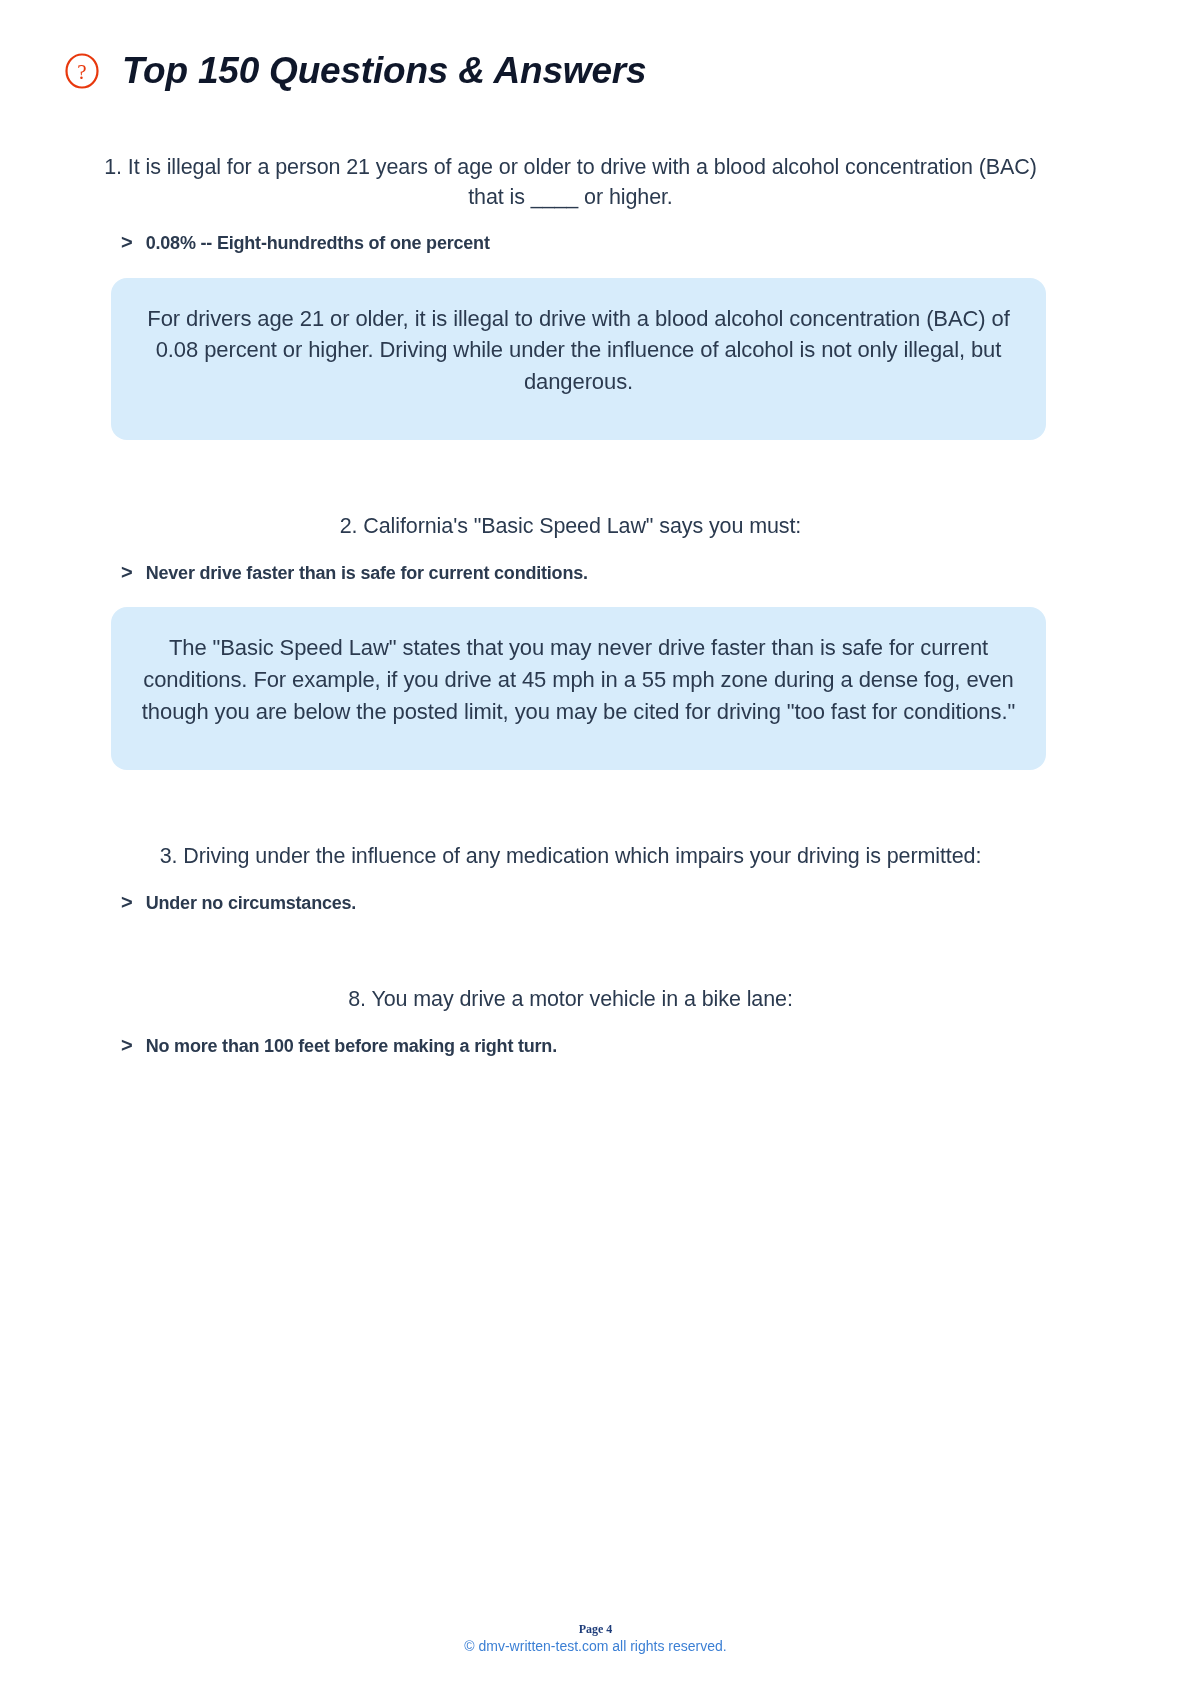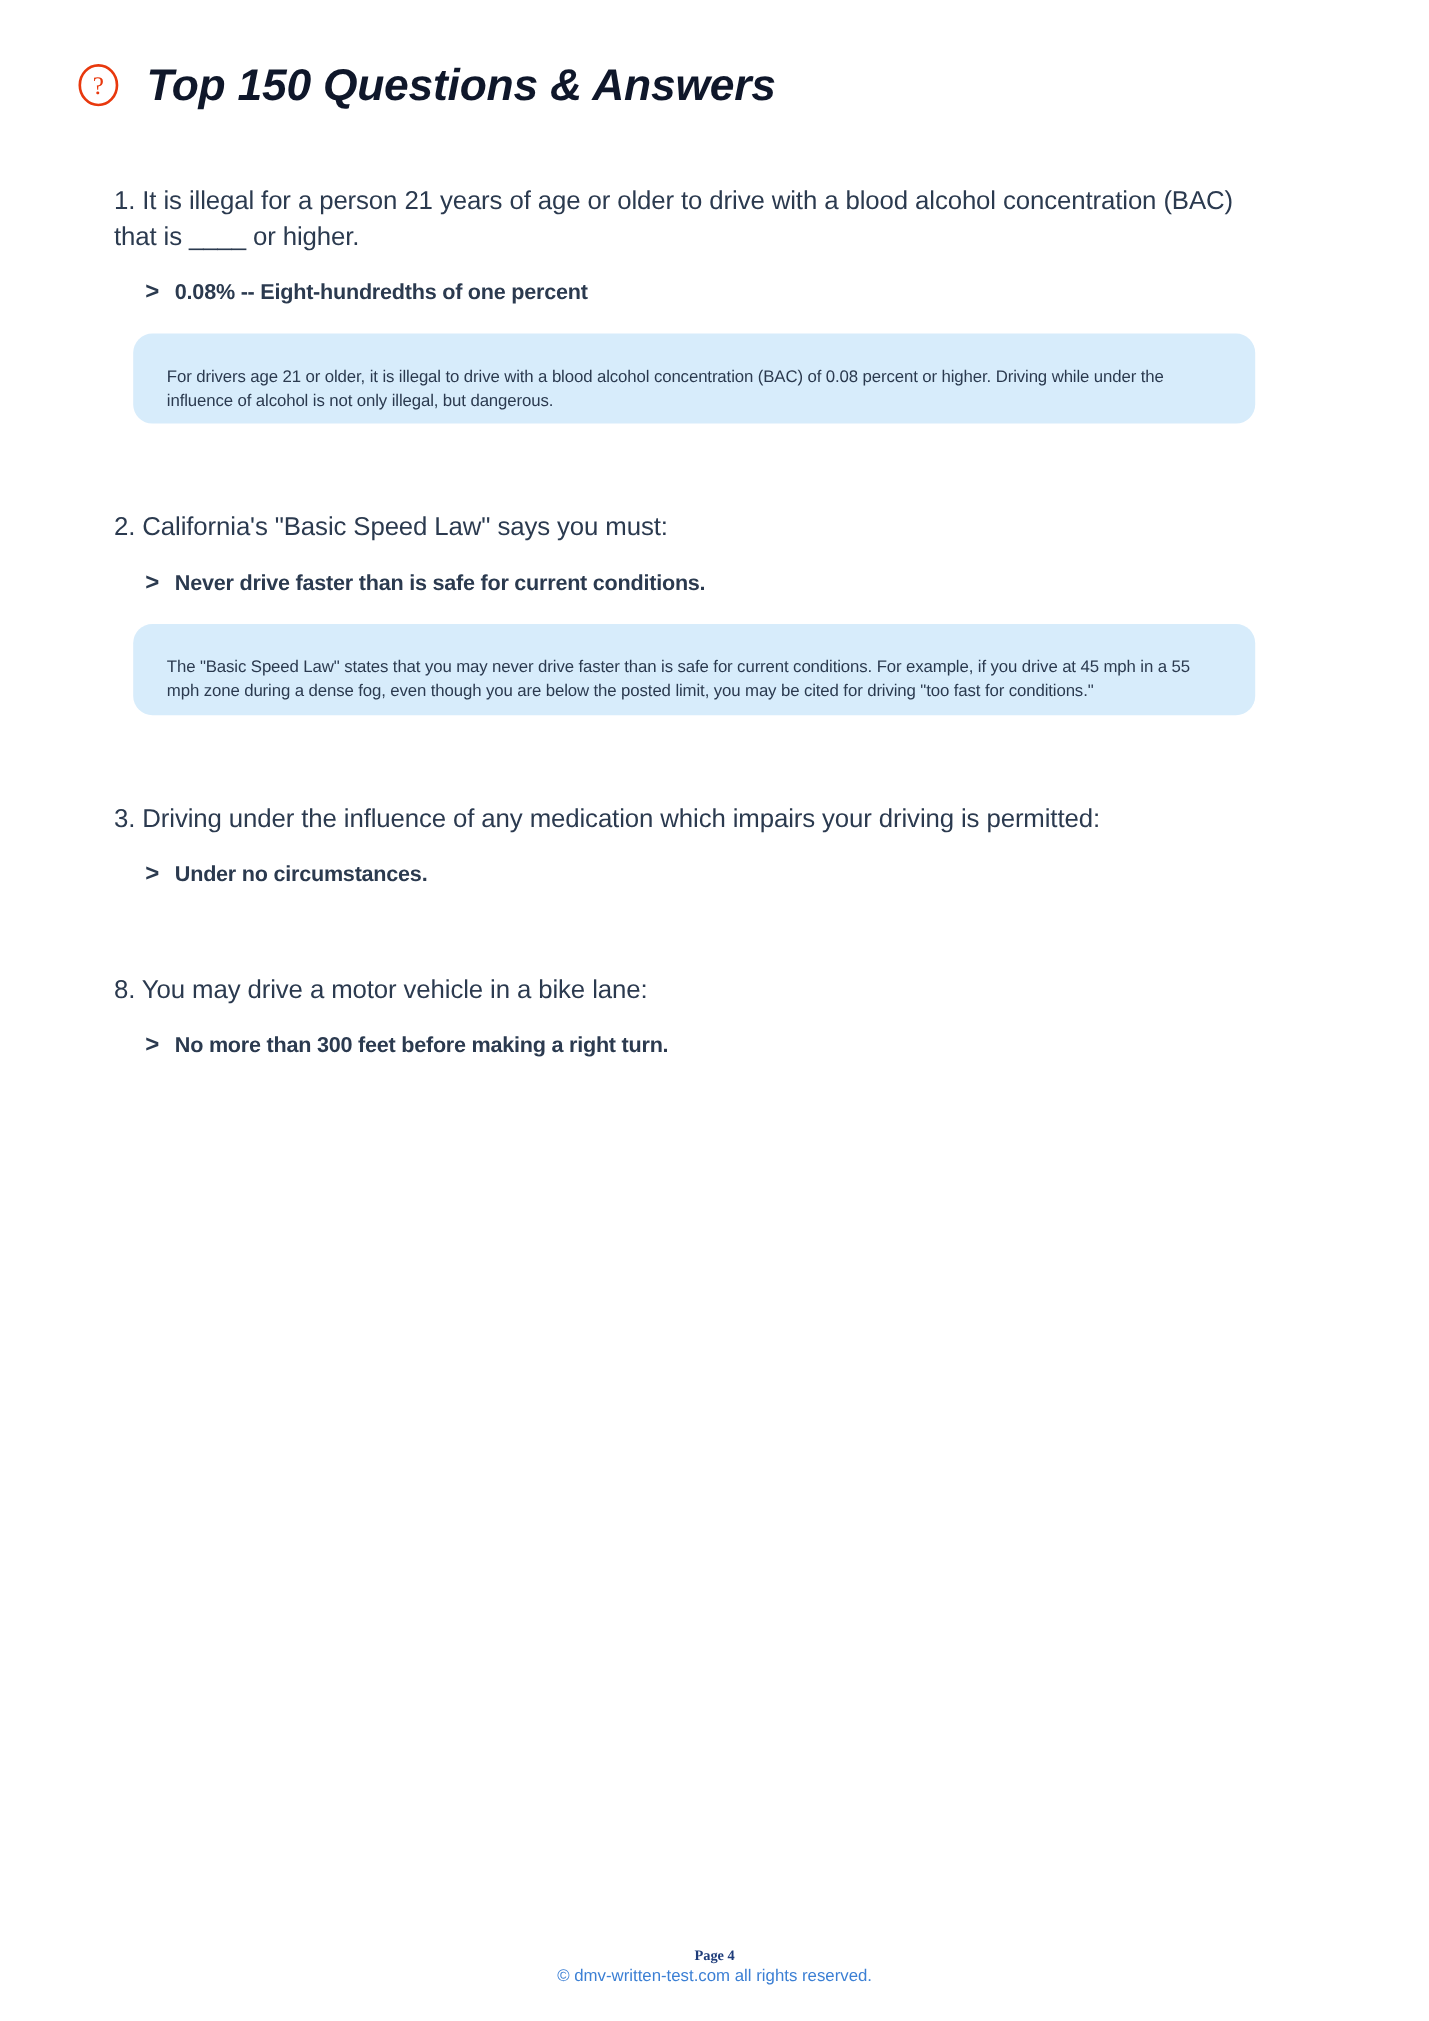--- a/index.html
+++ b/index.html
@@ -43,20 +43,21 @@
     color: #0f172a;
     line-height: 1.05;
     white-space: nowrap;
     font-style: italic;
   }
 
   
   .content {
     padding: 0 145px 0 95px;
     margin-top: 62px;
+    text-align: center;
   }
   .qa-block {
     margin-bottom: 60px;
   }
   .qa-block:last-child {
     margin-bottom: 0;
   }
   .question {
     font-size: 21.5px;
     line-height: 1.38;
@@ -81,23 +82,23 @@
   .answer-text {
     font-size: 18px;
     font-weight: bold;
     color: #2b3a4f;
     line-height: 1.3;
     letter-spacing: -0.2px;
   }
   .explanation {
     background: #d7ecfb;
     border-radius: 16px;
-    padding: 25px 28px 10px 28px;
+    padding: 25px 28px 42px 28px;
     margin-left: 16px;
-    font-size: 14px;
+    font-size: 22px;
     line-height: 1.45;
     color: #2b3a4f;
     letter-spacing: -0.1px;
   }
 
   
   .qa-block.b1 { margin-bottom: 72px; }
   .qa-block.b2 { margin-bottom: 72px; }
   .qa-block.b3 { margin-bottom: 70px; }
 
@@ -161,21 +162,21 @@
       <div class="answer-row">
         <span class="answer-caret">&gt;</span>
         <span class="answer-text">Under no circumstances.</span>
       </div>
     </div>
 
     <div class="qa-block b4">
       <div class="question">8. You may drive a motor vehicle in a bike lane:</div>
       <div class="answer-row">
         <span class="answer-caret">&gt;</span>
-        <span class="answer-text">No more than 300 feet before making a right turn.</span>
+        <span class="answer-text">No more than 100 feet before making a right turn.</span>
       </div>
     </div>
 
   </div>
 
   <div class="footer">
     <div class="footer-page">Page 4</div>
     <div class="footer-copy">© dmv-written-test.com all rights reserved.</div>
   </div>
 

